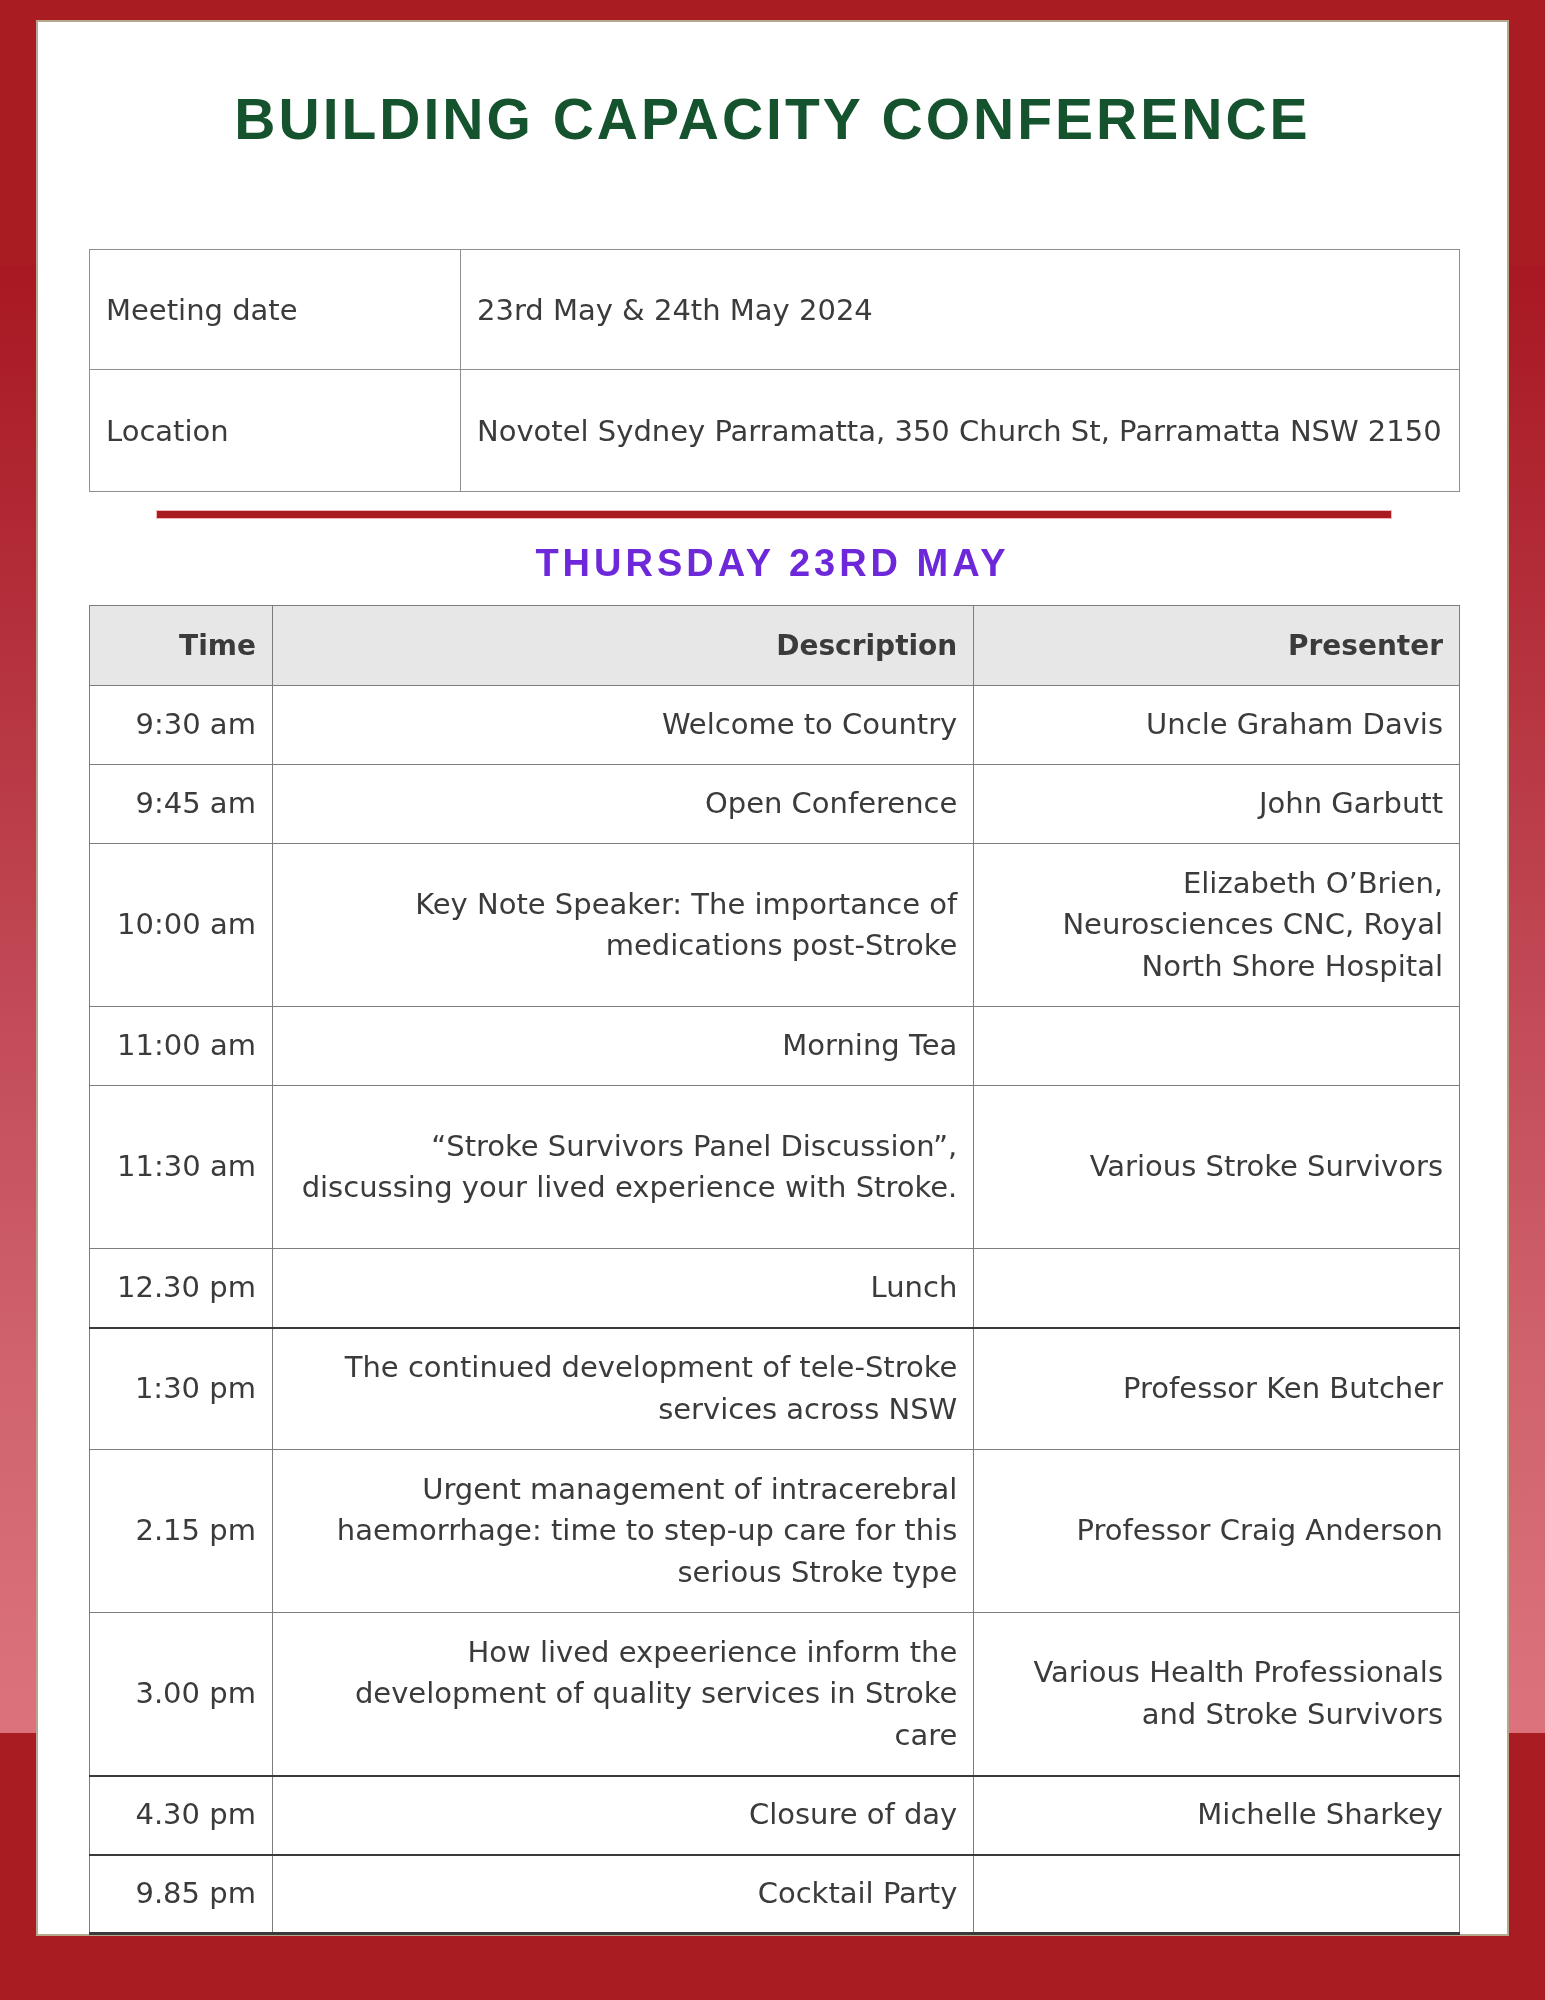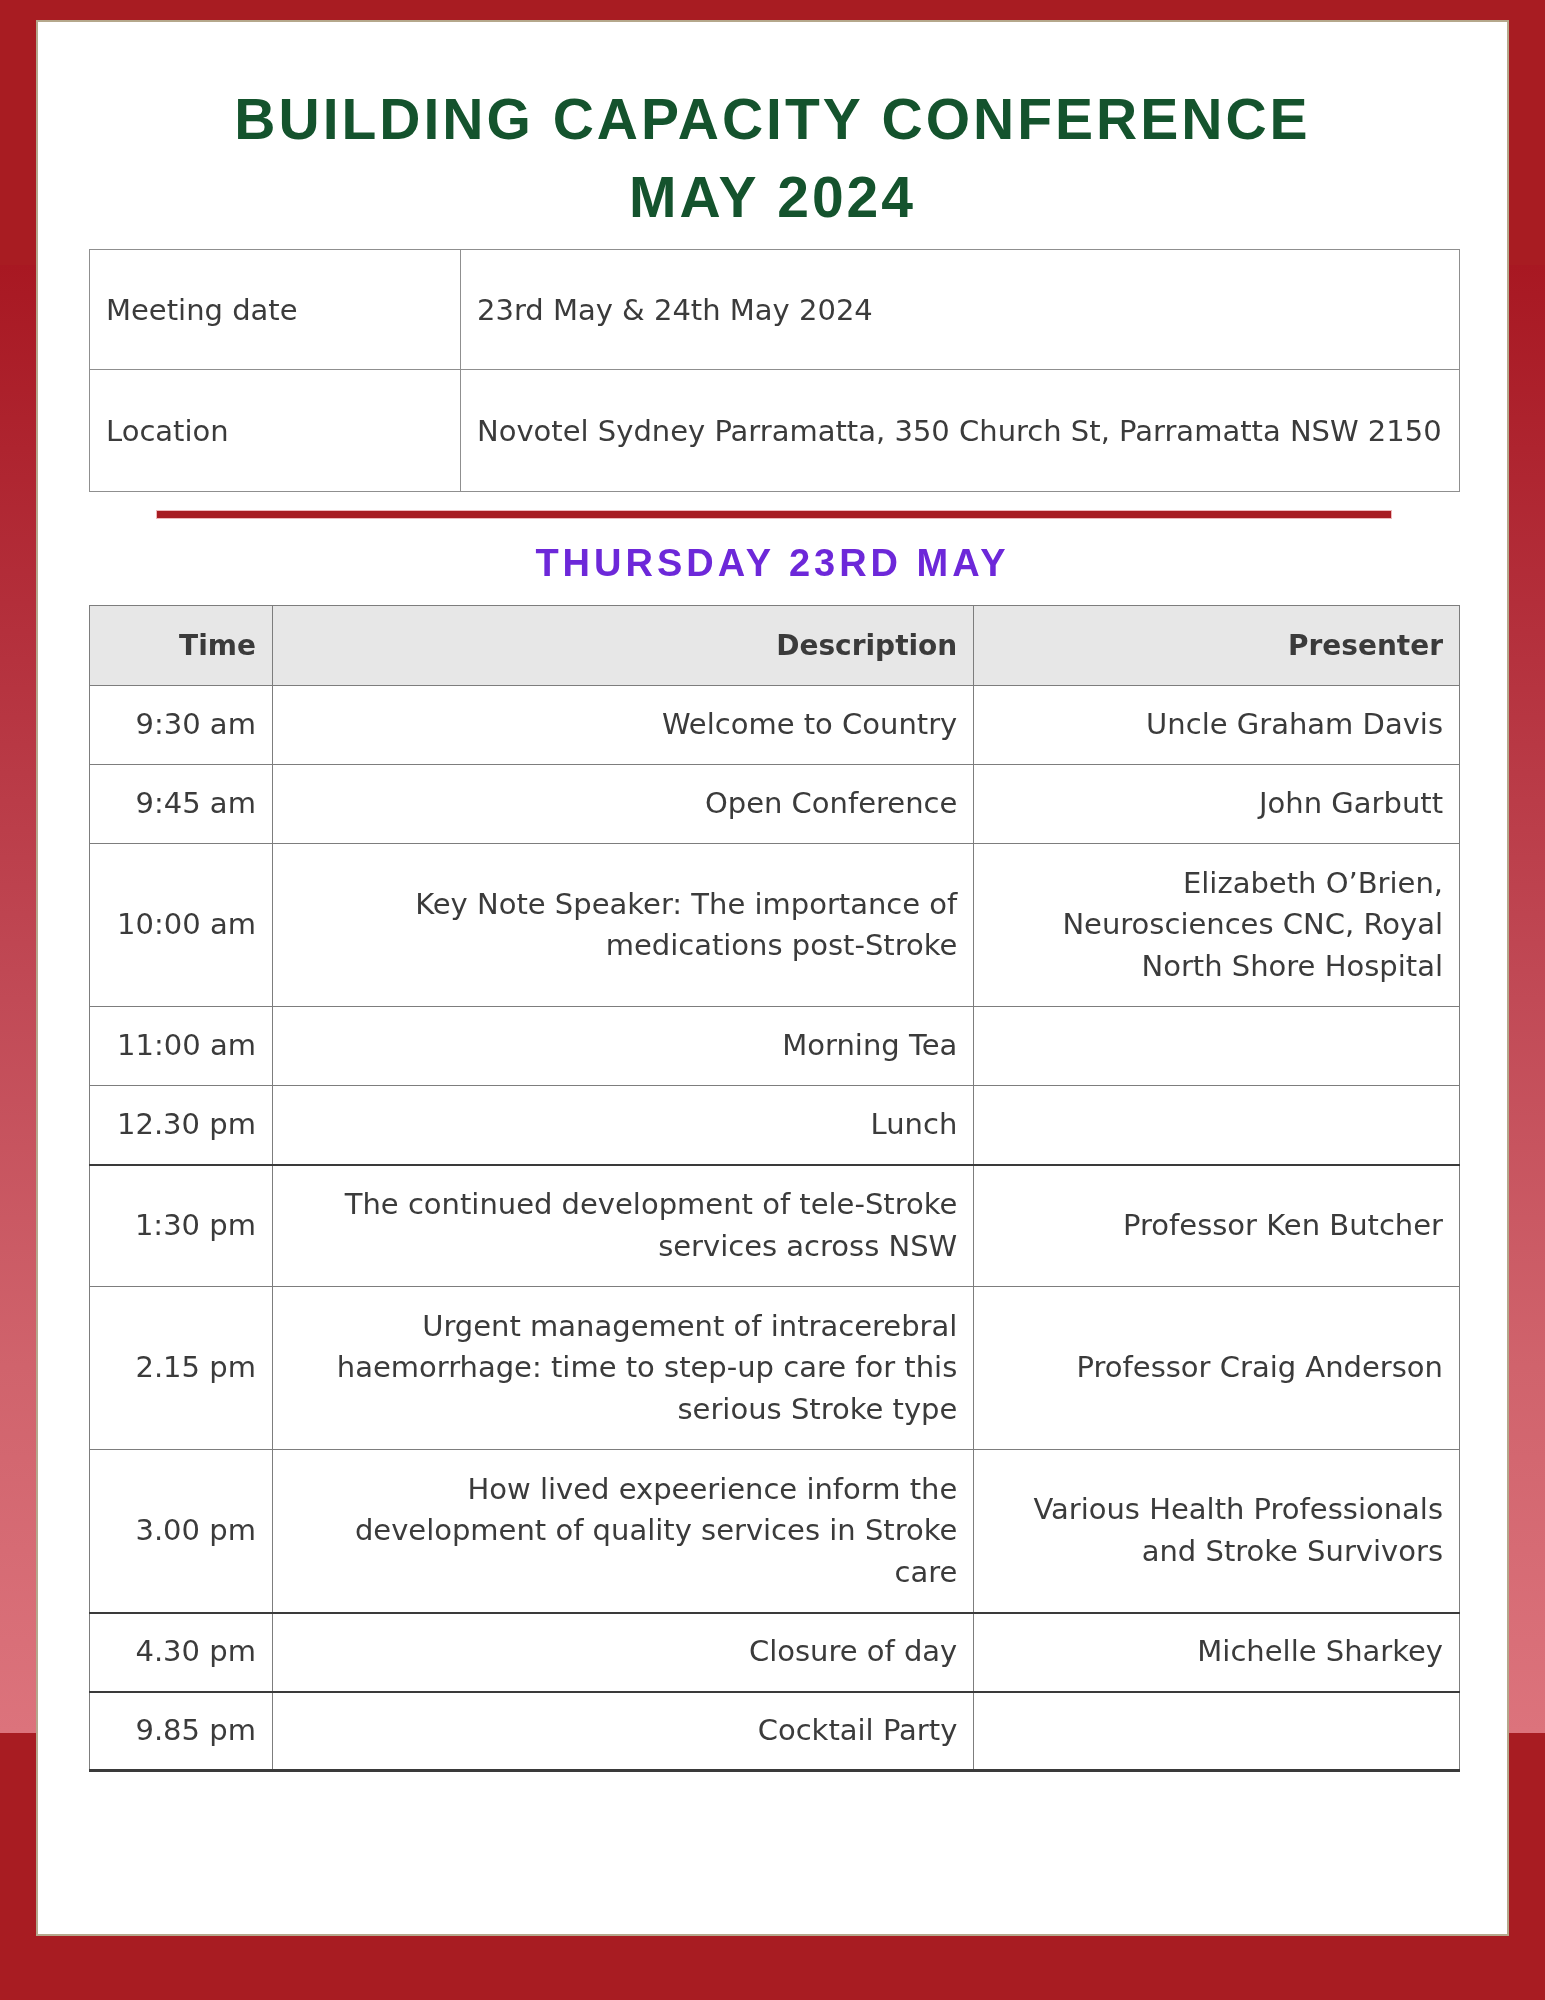--- a/index.html
+++ b/index.html
@@ -99,21 +99,20 @@
   </style>
 </head>
 <body>
 
 <div class="side-gradient"></div>
 
 <div class="page">
 
   <h1 class="title">
     <span>BUILDING CAPACITY CONFERENCE</span><br>
-    <span>MAY 2024</span>
   </h1>
 
   <table class="info-table">
     <tbody>
         <tr class="r1">
       <td class="label">Meeting date</td>
       <td>23rd May &amp; 24th May 2024</td>
     </tr>
     <tr class="r2">
       <td class="label">Location</td>
@@ -148,20 +147,25 @@
       <tr class="tall">
         <td>10:00 am</td>
         <td>Key Note Speaker: The importance of medications post-Stroke</td>
         <td>Elizabeth O’Brien, Neurosciences CNC, Royal North Shore Hospital</td>
       </tr>
       <tr>
         <td>11:00 am</td>
         <td>Morning Tea</td>
         <td></td>
       </tr>
+      <tr class="tall">
+        <td>11:30 am</td>
+        <td>“Stroke Survivors Panel Discussion”, discussing your lived experience with Stroke.</td>
+        <td>Various Stroke Survivors</td>
+      </tr>
       <tr>
         <td>12.30 pm</td>
         <td>Lunch</td>
         <td></td>
       </tr>
       <tr class="mid thick-top">
         <td>1:30 pm</td>
         <td>The continued development of tele-Stroke services across NSW</td>
         <td>Professor Ken Butcher</td>
       </tr>

